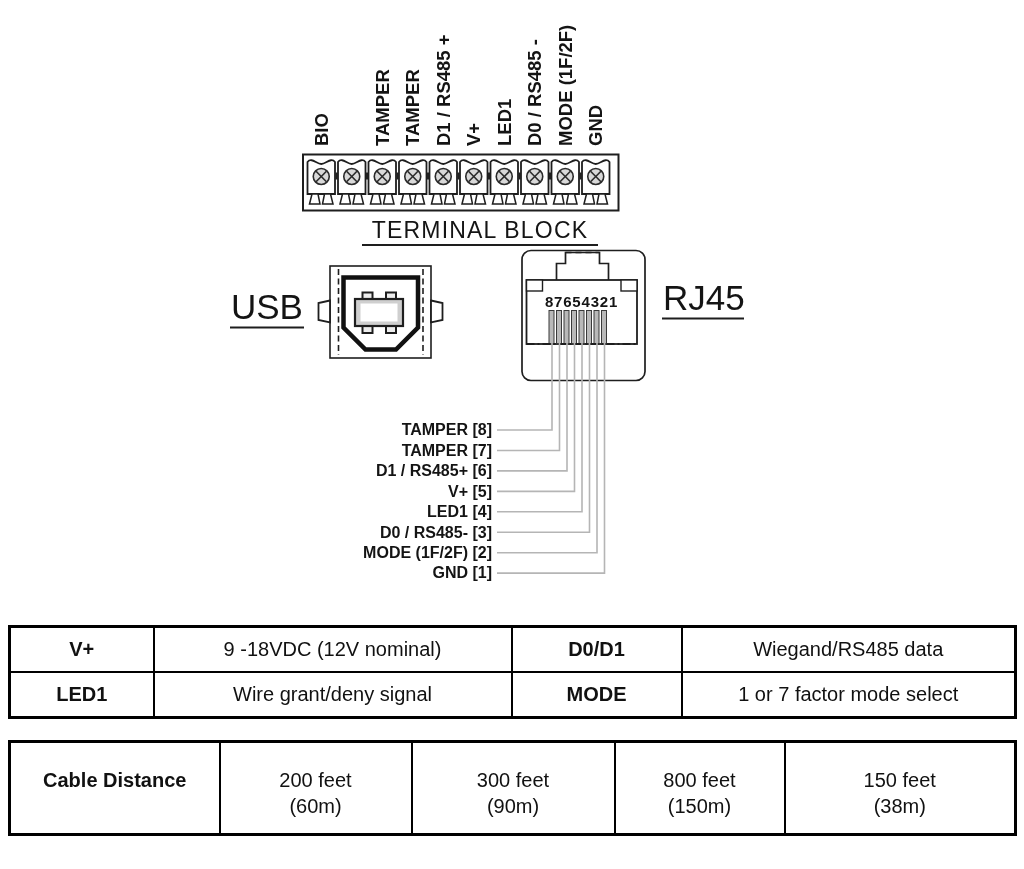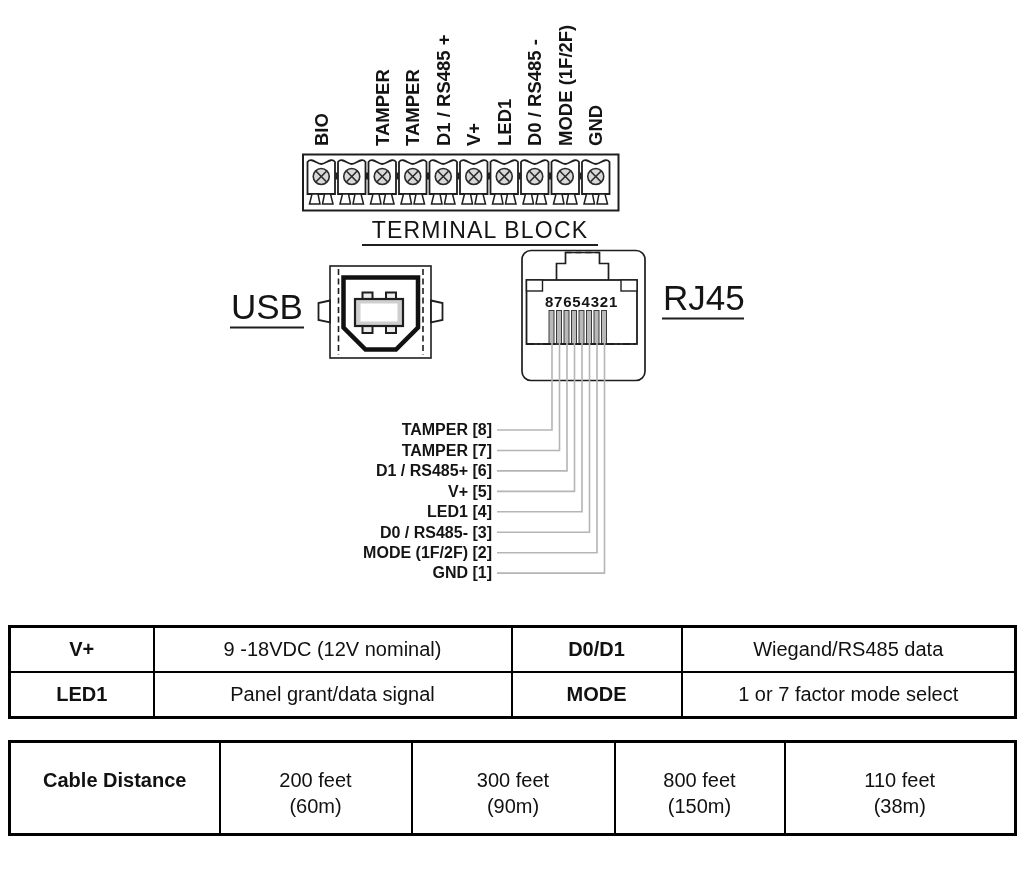--- a/index.html
+++ b/index.html
@@ -222,21 +222,21 @@
       </colgroup>
     <tbody>
         <tr>
       <td class="key">V+</td>
       <td>9 -18VDC (12V nominal)</td>
       <td class="key">D0/D1</td>
       <td>Wiegand/RS485 data</td>
     </tr>
     <tr>
       <td class="key">LED1</td>
-      <td>Panel grant/data signal</td>
+      <td>Wire grant/deny signal</td>
       <td class="key">MODE</td>
       <td>1 or 7 factor mode select</td>
     </tr>
   </tbody>
     </table>
 
   <table id="table2">
     <colgroup>
         <col style="width:210px">
         <col style="width:192px">
@@ -253,19 +253,19 @@
       </td>
       <td>
         <span class="blk">300 feet</span>
         <span class="blk">(90m)</span>
       </td>
       <td>
         <span class="blk">800 feet</span>
         <span class="blk">(150m)</span>
       </td>
       <td>
-        <span class="blk">110 feet</span>
+        <span class="blk">150 feet</span>
         <span class="blk">(38m)</span>
       </td>
     </tr>
   </tbody>
     </table>
 </div>
 
 </body></html>

